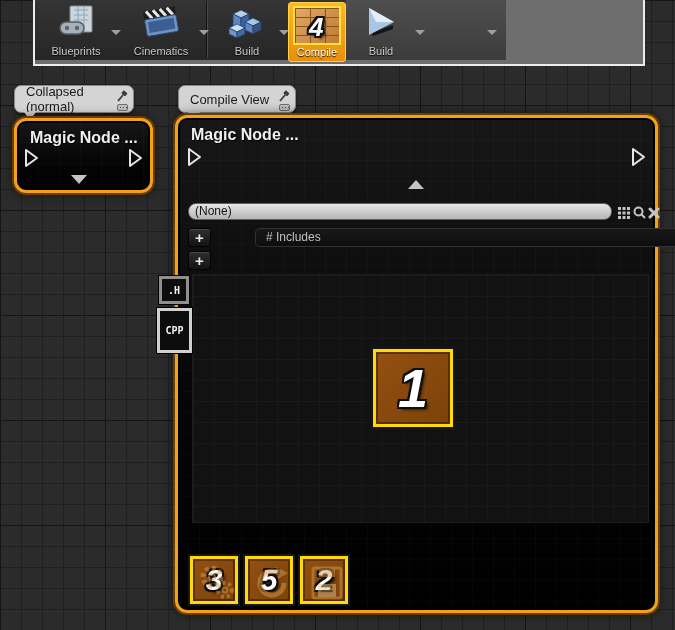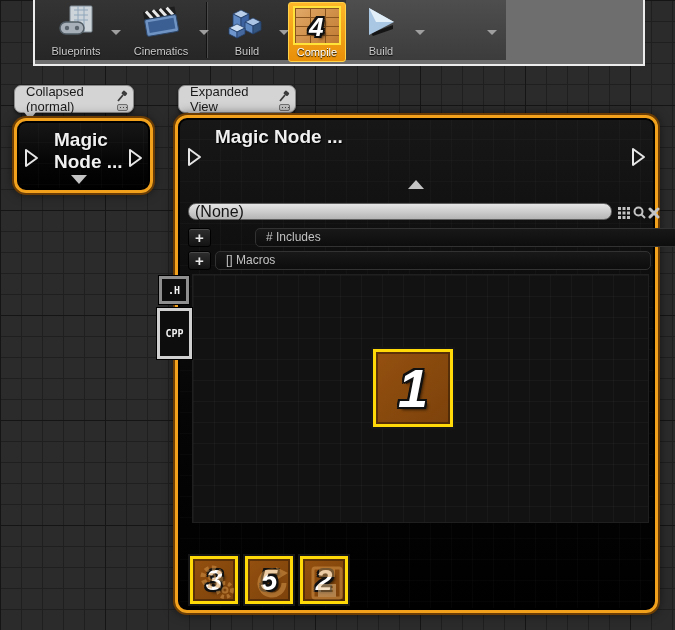--- a/index.html
+++ b/index.html
@@ -73,33 +73,33 @@
   
   .ue-node {
     border:3px solid #f2a11c; border-radius:12px;
     background:
       linear-gradient(rgba(255,255,255,0.018) 1px, transparent 1px) 0 0/21px 21px,
       linear-gradient(90deg,rgba(255,255,255,0.018) 1px, transparent 1px) 0 0/21px 21px,
       linear-gradient(#171717,#050505 60%,#000);
     box-shadow:0 0 0 2px #6b3c04, 0 0 12px rgba(0,0,0,.7), inset 0 0 0 2px #000;
     cursor:pointer;
   }
-  .node-title { position:absolute; left:13px; top:8px; font-size:19px; font-weight:bold; color:#f0f0f0;
-    text-shadow:1px 1px 1px #000;margin-left:24px; }
+  .node-title { position:absolute; left:13px; top:8px; font-size:16px; font-weight:bold; color:#f0f0f0;
+    text-shadow:1px 1px 1px #000; }
   .exec-pin { position:absolute; cursor:pointer; }
   .collapse-arrow-down { position:absolute; width:0; height:0;
     border-left:8px solid transparent; border-right:8px solid transparent; border-top:9px solid #c4c4c4; cursor:pointer; }
   .collapse-arrow-up { position:absolute; width:0; height:0;
     border-left:8px solid transparent; border-right:8px solid transparent; border-bottom:9px solid #c4c4c4; cursor:pointer; }
 
   
   .picker-field {
     position:absolute; left:10px; top:85px; width:424px; height:17px;
     background:linear-gradient(#e6e6e6,#b5b5b5); border:1px solid #5f5f5f; border-radius:8px;
-    font-size:16px; color:#141414; padding:0 6px; line-height:15px; cursor:pointer;
+    font-size:12px; color:#141414; padding:0 6px; line-height:15px; cursor:pointer;
   }
   .picker-icon { position:absolute; top:87px; cursor:pointer; }
   .add-btn {
     position:absolute; left:10px; width:23px; height:19px;
     background:linear-gradient(#2e2e2e,#131313); border:1px solid #000; border-radius:3px;
     color:#e8e8e8; font-size:15px; font-weight:bold; text-align:center; line-height:17px;
     box-shadow:inset 0 1px 0 #4a4a4a; cursor:pointer;
   }
   .list-field {
     position:absolute; left:37px; width:436px; height:19px;
@@ -125,21 +125,21 @@
   }
   .action-btn { position:absolute; top:438px; width:48px; height:48px; cursor:pointer; }
   .action-btn .icon-faint { position:absolute; inset:4px; opacity:.5; }
   .side-tab {
     position:absolute; background:#0d0d0d; color:#f2f2f2;
     font-family:"DejaVu Sans Mono", monospace; font-weight:bold; font-size:10px;
     display:flex; align-items:center; justify-content:center;
     box-shadow:0 0 0 1px #000; z-index:5; cursor:pointer;
   }
   #tab-h   { left:159px; top:276px; width:30px; height:28px; border:3px solid #8f8f8f; }
-  #tab-cpp { left:157px; top:308px; width:35px; height:51px; border:3px solid #d0d0d0; }
+  #tab-cpp { left:157px; top:308px; width:35px; height:45px; border:3px solid #d0d0d0; }
 </style>
 </head>
 <body>
 
 <div id="canvas">
 
   <div id="toolbar" class="abs">
     <div class="abs tb-panel-a"></div>
     <div class="abs tb-panel-b"></div>
     <div class="abs tb-sep"></div>
@@ -224,21 +224,21 @@
         <path d="M8 6L3 12" stroke="#3c3c3c" stroke-width="1.8"></path>
       </svg>
     </span>
     <span class="mini-toggle">
         <i></i>
       </span>
   </div>
   <div class="abs bubble-tail" style="left:24px;top:112px;"></div>
 
   <div class="abs bubble" style="left:178px;top:85px;width:118px;">
-    <span>Expanded View</span>
+    <span>Compile View</span>
     <span class="pin">
       <svg width="14" height="14" viewBox="0 0 14 14">
         <rect x="7" y="2" width="5" height="4" rx="1" fill="#3c3c3c" transform="rotate(40 9 4)"></rect>
         <path d="M8 6L3 12" stroke="#3c3c3c" stroke-width="1.8"></path>
       </svg>
     </span>
     <span class="mini-toggle">
         <i></i>
       </span>
   </div>
@@ -296,21 +296,20 @@
     <span class="picker-icon" style="left:470px;">
       <svg width="12" height="12" viewBox="0 0 12 12">
           <path d="M2 2L10 10M10 2L2 10" stroke="#c4c4c4" stroke-width="3" stroke-linecap="round"></path>
         </svg>
     </span>
 
     <div class="add-btn" style="top:110px;">+</div>
     <div class="list-field" style="top:110px;margin-left:40px;"># Includes</div>
 
     <div class="add-btn" style="top:133px;">+</div>
-    <div class="list-field" style="top:133px;">[] Macros</div>
 
     <div id="editor-area">
       <div class="marker-box abs" style="left:180px;top:74px;width:80px;height:78px;">
         <span class="badge-num" style="font-size:54px;">1</span>
       </div>
     </div>
 
 
     <div class="action-btn marker-box" style="left:12px;">
       <span class="icon-faint">

